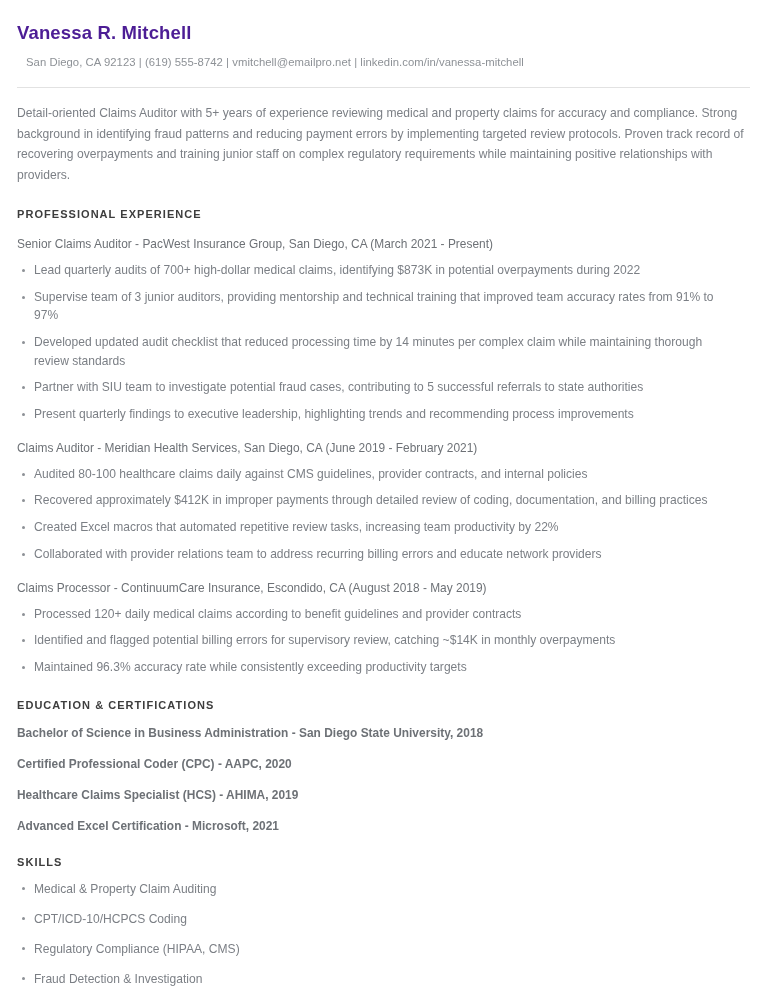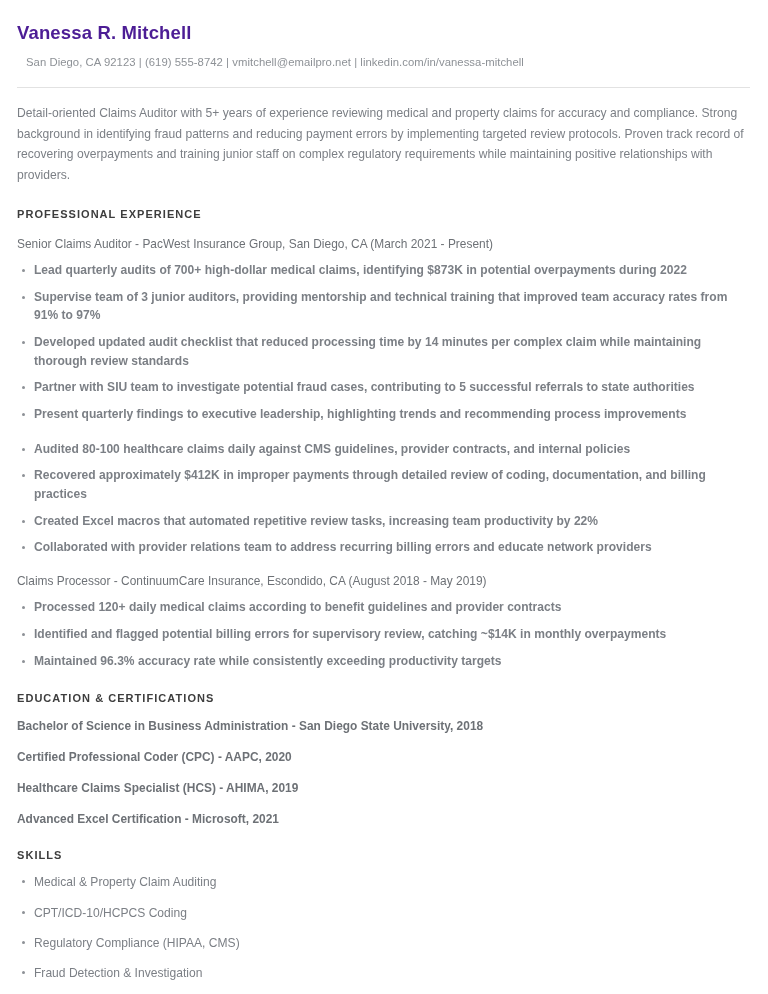--- a/index.html
+++ b/index.html
@@ -73,21 +73,20 @@
     font-weight: normal;
     color: #6d7176;
     letter-spacing: 0.02px;
     line-height: 1.35;
     margin: 0;
   }
   ul.bullets {
     list-style: none;
     margin: 6px 0 0 0;
     padding: 0;
-    font-weight: bold;
   }
   ul.bullets li {
     position: relative;
     padding-left: 17px;
     font-size: 12.05px;
     color: #7b7f85;
     line-height: 1.55;
     margin-top: 8px;
     max-width: 722px;
     letter-spacing: 0.01px;
@@ -168,20 +167,21 @@
       <ul class="bullets">
         <li>Lead quarterly audits of 700+ high-dollar medical claims, identifying $873K in potential overpayments during 2022</li>
         <li>Supervise team of 3 junior auditors, providing mentorship and technical training that improved team accuracy rates from 91% to 97%</li>
         <li>Developed updated audit checklist that reduced processing time by 14 minutes per complex claim while maintaining thorough review standards</li>
         <li>Partner with SIU team to investigate potential fraud cases, contributing to 5 successful referrals to state authorities</li>
         <li>Present quarterly findings to executive leadership, highlighting trends and recommending process improvements</li>
       </ul>
     </div>
 
     <div class="job">
+      <div class="job-heading">Claims Auditor - Meridian Health Services, San Diego, CA (June 2019 - February 2021)</div>
       <ul class="bullets">
         <li>Audited 80-100 healthcare claims daily against CMS guidelines, provider contracts, and internal policies</li>
         <li>Recovered approximately $412K in improper payments through detailed review of coding, documentation, and billing practices</li>
         <li>Created Excel macros that automated repetitive review tasks, increasing team productivity by 22%</li>
         <li>Collaborated with provider relations team to address recurring billing errors and educate network providers</li>
       </ul>
     </div>
 
     <div class="job">
       <div class="job-heading">Claims Processor - ContinuumCare Insurance, Escondido, CA (August 2018 - May 2019)</div>

